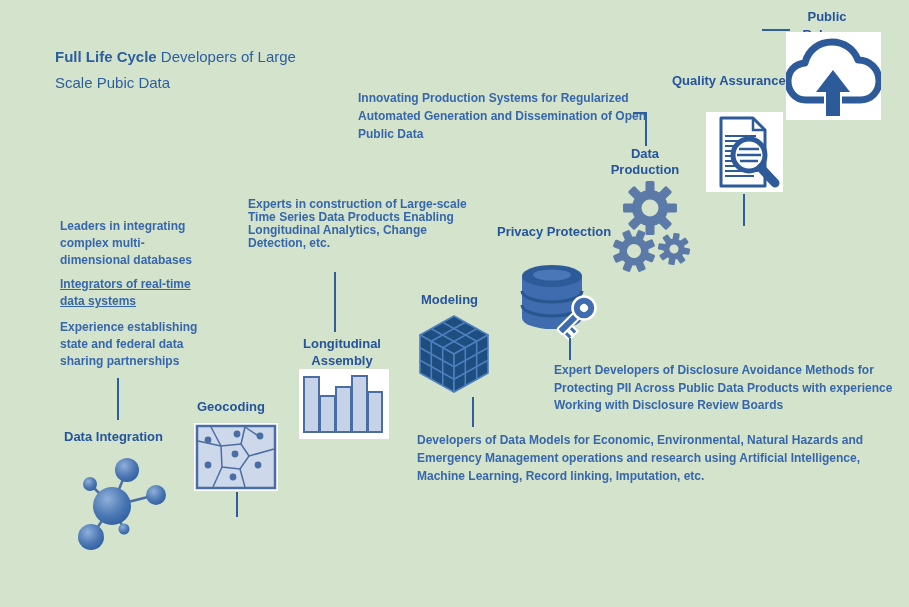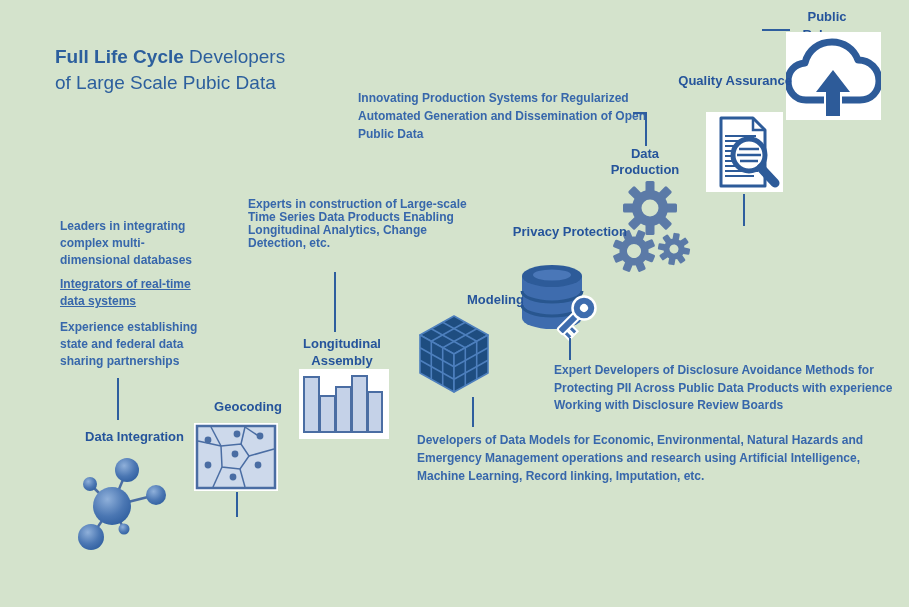--- a/index.html
+++ b/index.html
@@ -9,26 +9,25 @@
     font-family:"Liberation Sans",sans-serif;
     overflow:hidden;
   }
   .desc{
     position:absolute;font-size:12px;font-weight:bold;color:#3767ab;
     line-height:17px;
   }
   .label{
     position:absolute;font-size:13px;font-weight:bold;color:#25549b;
     line-height:16px;
-    text-align:right;
   }
   .center{text-align:center;}
   .title{
     position:absolute;left:55px;top:44px;width:250px;
-    font-size:19px;color:#2c5f9d;line-height:26px;font-weight:normal;
+    font-size:15px;color:#2c5f9d;line-height:26px;font-weight:normal;
   }
   .title b{font-weight:bold;}
   .line{position:absolute;background:#2e5e9e;}
   .iconbox{position:absolute;background:#ffffff;}
   svg{display:block;}
 </style>
 </head>
 <body>
 
 <div class="canvas">
@@ -138,21 +137,21 @@
         <rect x="28" y="-12" width="5" height="9" fill="#3e6cae" stroke="#ffffff" stroke-width="2"></rect>
         <rect x="7" y="-4" width="27" height="8" rx="2" fill="#3e6cae" stroke="#ffffff" stroke-width="2"></rect>
         <circle r="11.5" fill="#3e6cae" stroke="#ffffff" stroke-width="2.5"></circle>
         <circle r="4" fill="#ffffff"></circle>
       </g>
     </svg>
   </div>
   <div class="line" style="left:569px;top:338px;width:2px;height:22px;"></div>
   <div class="desc" style="left:530px;top:362px;width:365px;line-height:17.5px;margin-left:24px;">Expert Developers of Disclosure Avoidance Methods for Protecting PII Across Public Data Products with experience Working with Disclosure Review Boards</div>
 
-  <div class="label" style="left:421px;top:292px;width:75px;margin-left:28px;">Modeling</div>
+  <div class="label" style="left:421px;top:292px;width:75px;">Modeling</div>
   <div style="position:absolute;left:418px;top:314px;">
     <svg width="72" height="80" viewBox="0 0 72 80">
       <g stroke="#4d7fbd" stroke-width="1.6" fill="#1e4d80" stroke-linejoin="round">
         <polygon points="36,2 70,21 36,40 2,21"></polygon>
         <polygon points="2,21 36,40 36,78 2,59"></polygon>
         <polygon points="70,21 36,40 36,78 70,59"></polygon>
       </g>
       <g stroke="#4d7fbd" stroke-width="1.6" fill="none">
         <line x1="47.3" y1="8.3" x2="13.3" y2="27.3"></line>
         <line x1="58.7" y1="14.7" x2="24.7" y2="33.7"></line>

